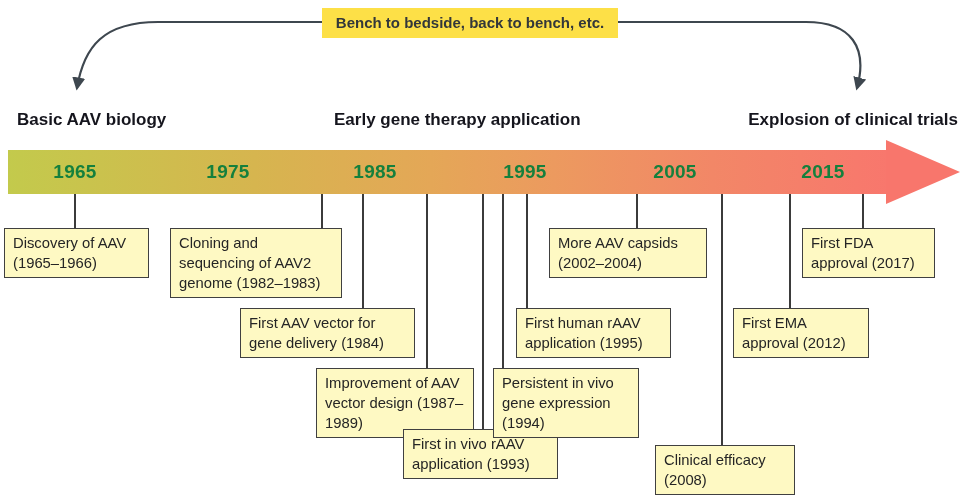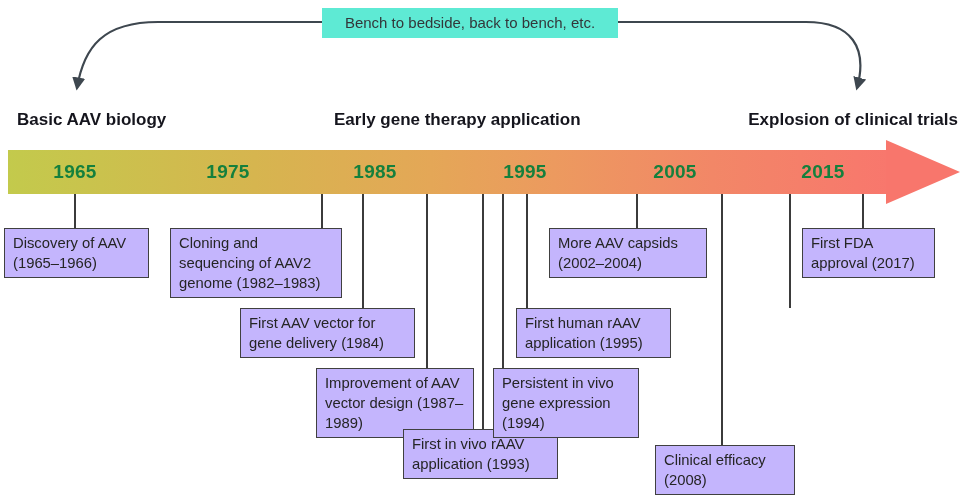--- a/index.html
+++ b/index.html
@@ -5,22 +5,22 @@
   * { margin:0; padding:0; box-sizing:border-box; }
   html,body { background:#ffffff; }
   .stage {
     position:relative; width:964px; height:500px;
     background:#ffffff; overflow:hidden;
     font-family:"Liberation Sans", sans-serif;
   }
   .curve-svg { position:absolute; left:0; top:0; }
   .banner {
     position:absolute; left:322px; top:8px; width:296px; height:30px;
-    background:#5eead4; color:#33373a; font-size:15px; line-height:30px;
-    text-align:center; white-space:nowrap;
+    background:#fde047; color:#33373a; font-size:15px; line-height:30px;
+    text-align:center; white-space:nowrap;font-weight:bold;
   }
   .section-header {
     position:absolute; top:110px; font-size:17px; font-weight:bold;
     color:#15151d; white-space:nowrap;
   }
   .hdr-left   { left:17px;text-align:right; }
   .hdr-center { left:334px; }
   .hdr-right  { right:6px;margin-left:48px; }
   .bar {
     position:absolute; left:8px; top:150px; width:880px; height:44px;
@@ -32,21 +32,21 @@
     border-top:32px solid transparent; border-bottom:32px solid transparent;
     border-left:74px solid #f8766c;
   }
   .year {
     position:absolute; top:150px; height:44px; width:90px; line-height:44px;
     text-align:center; color:#15803d; font-size:19px; font-weight:bold;
     letter-spacing:0.3px;
   }
   .connector { position:absolute; width:2px; background:#3b3b3b; }
   .event-box {
-    position:absolute; background:#c4b5fd; border:1.5px solid #404040;
+    position:absolute; background:#fef9c3; border:1.5px solid #404040;
     padding:4px 8px; font-size:14.8px; line-height:1.36; color:#252525;
   }
 </style>
 </head>
 <body>
 
 <div class="stage">
 
   <svg class="curve-svg" width="964" height="120" viewBox="0 0 964 120">
     <defs>
@@ -87,15 +87,16 @@
 
   <div class="event-box" style="left:4px;   top:228px; width:145px">Discovery of AAV (1965–1966)</div>
   <div class="event-box" style="left:170px; top:228px; width:172px">Cloning and sequencing of AAV2 genome (1982–1983)</div>
   <div class="event-box" style="left:240px; top:308px; width:175px">First AAV vector for gene delivery (1984)</div>
   <div class="event-box" style="left:316px; top:368px; width:158px">Improvement of AAV vector design (1987–1989)</div>
   <div class="event-box" style="left:403px; top:429px; width:155px">First in vivo rAAV application (1993)</div>
   <div class="event-box" style="left:493px; top:368px; width:146px">Persistent in vivo gene expression (1994)</div>
   <div class="event-box" style="left:516px; top:308px; width:155px">First human rAAV application (1995)</div>
   <div class="event-box" style="left:549px; top:228px; width:158px">More AAV capsids (2002–2004)</div>
   <div class="event-box" style="left:655px; top:445px; width:140px">Clinical efficacy (2008)</div>
+  <div class="event-box" style="left:733px; top:308px; width:136px">First EMA approval (2012)</div>
   <div class="event-box" style="left:802px; top:228px; width:133px">First FDA approval (2017)</div>
 
 </div>
 
 </body></html>

